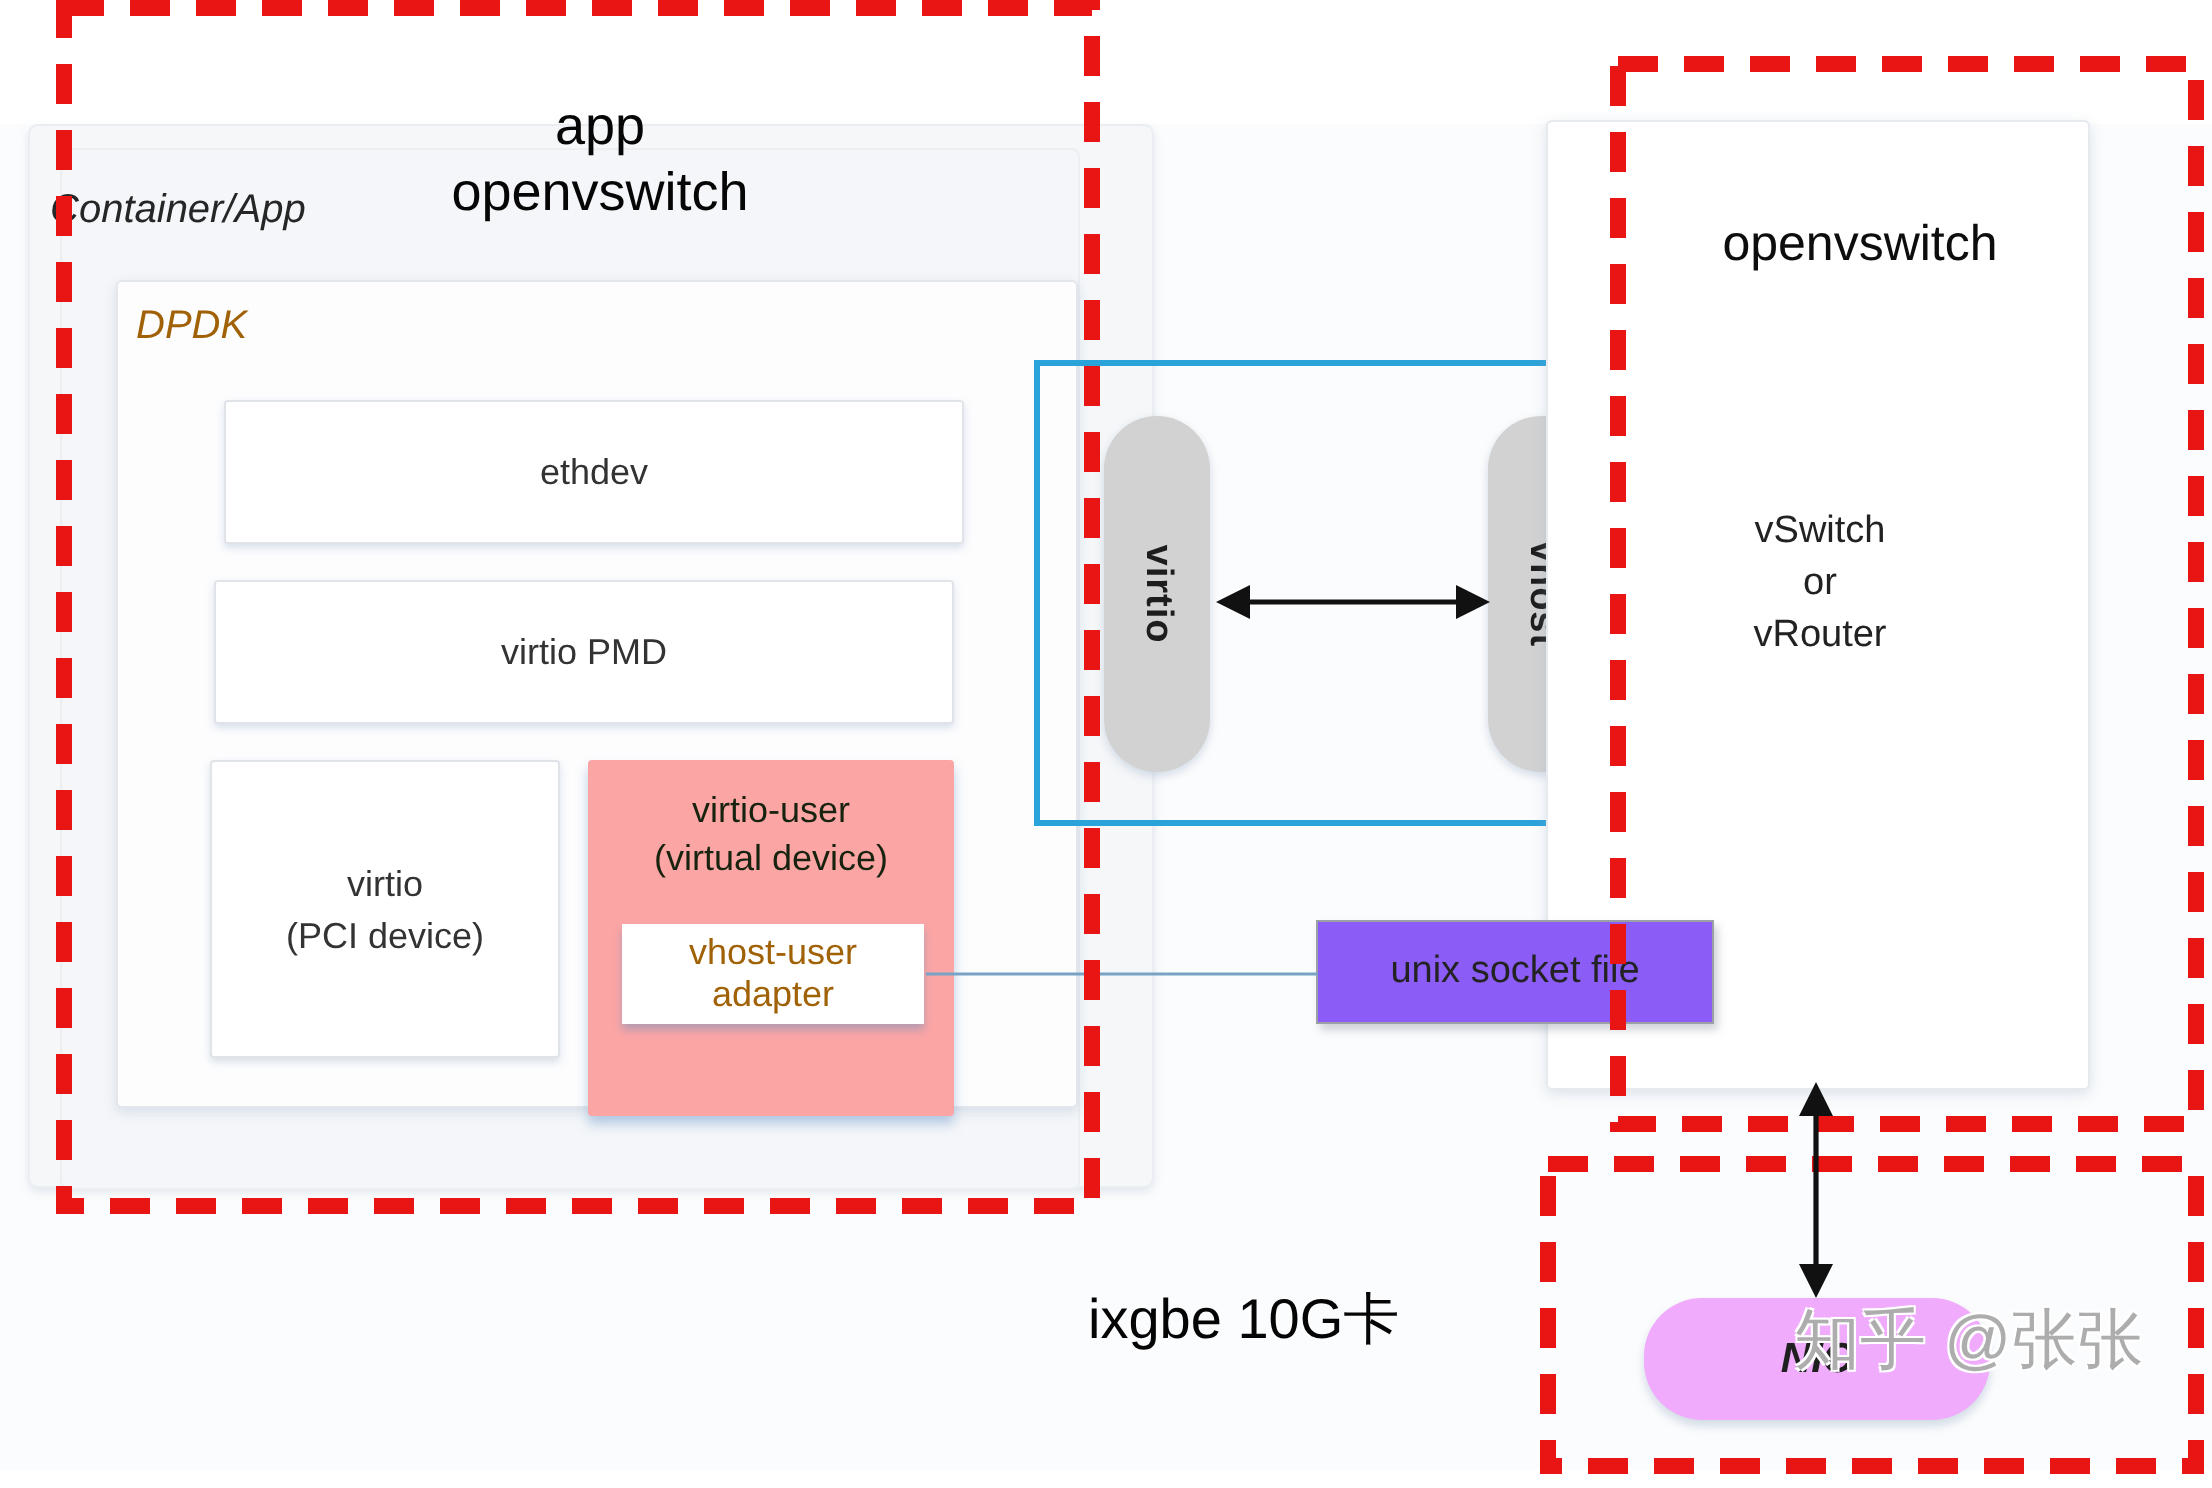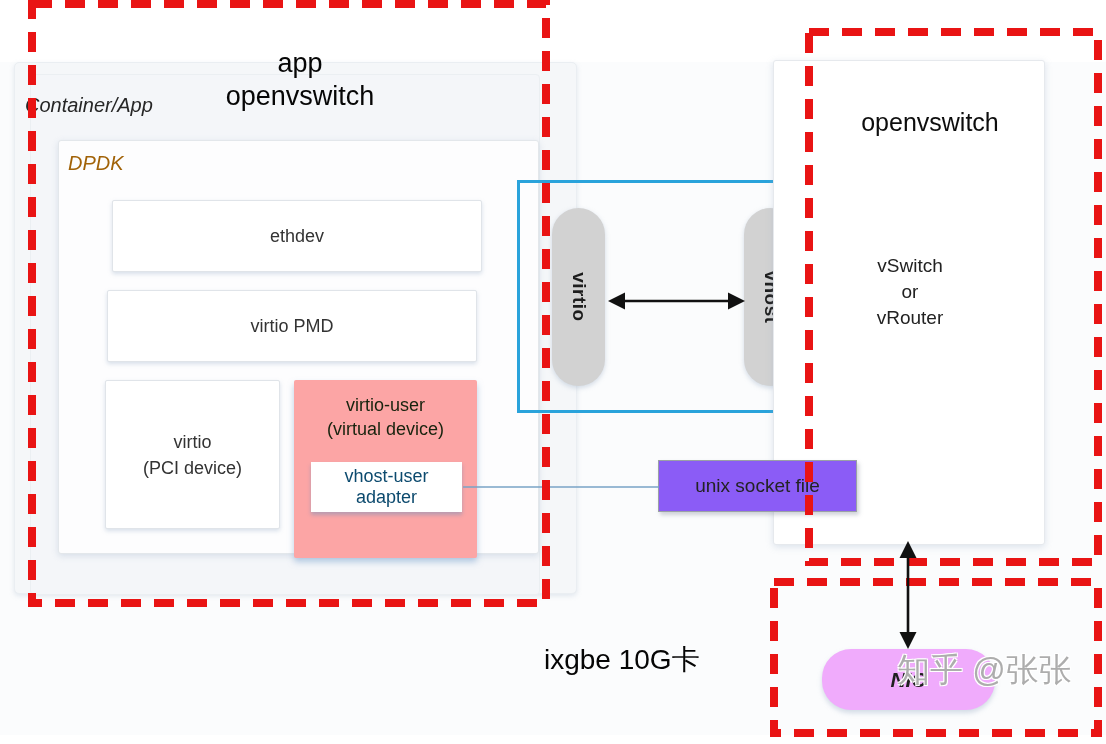--- a/index.html
+++ b/index.html
@@ -51,21 +51,21 @@
     left:294px; top:380px; width:183px; height:178px;
     background:#fca5a5; border-radius:2px;
     box-shadow:0 4px 6px rgba(120,160,205,.5);
     text-align:center; font-size:18px; line-height:24px; color:#17230e;
     padding-top:13px; box-sizing:border-box;
   }
   .adapter-box {
     left:311px; top:462px; width:151px; height:50px;
     background:#ffffff; box-shadow:0 3px 4px rgba(100,145,190,.45);
     display:flex; align-items:center; justify-content:center;
-    font-size:18px; line-height:21px; color:#0c4a6e; text-align:center;
+    font-size:18px; line-height:21px; color:#a16207; text-align:center;
   }
 
   .blue-frame {
     left:517px; top:180px; width:331px; height:227px;
     border:3px solid #2aa3db; background:transparent;
   }
   .pill {
     width:53px; height:178px; background:#d2d2d2; border-radius:27px;
     box-shadow:0 2px 5px rgba(150,170,195,.4);
     display:flex; align-items:center; justify-content:center;

